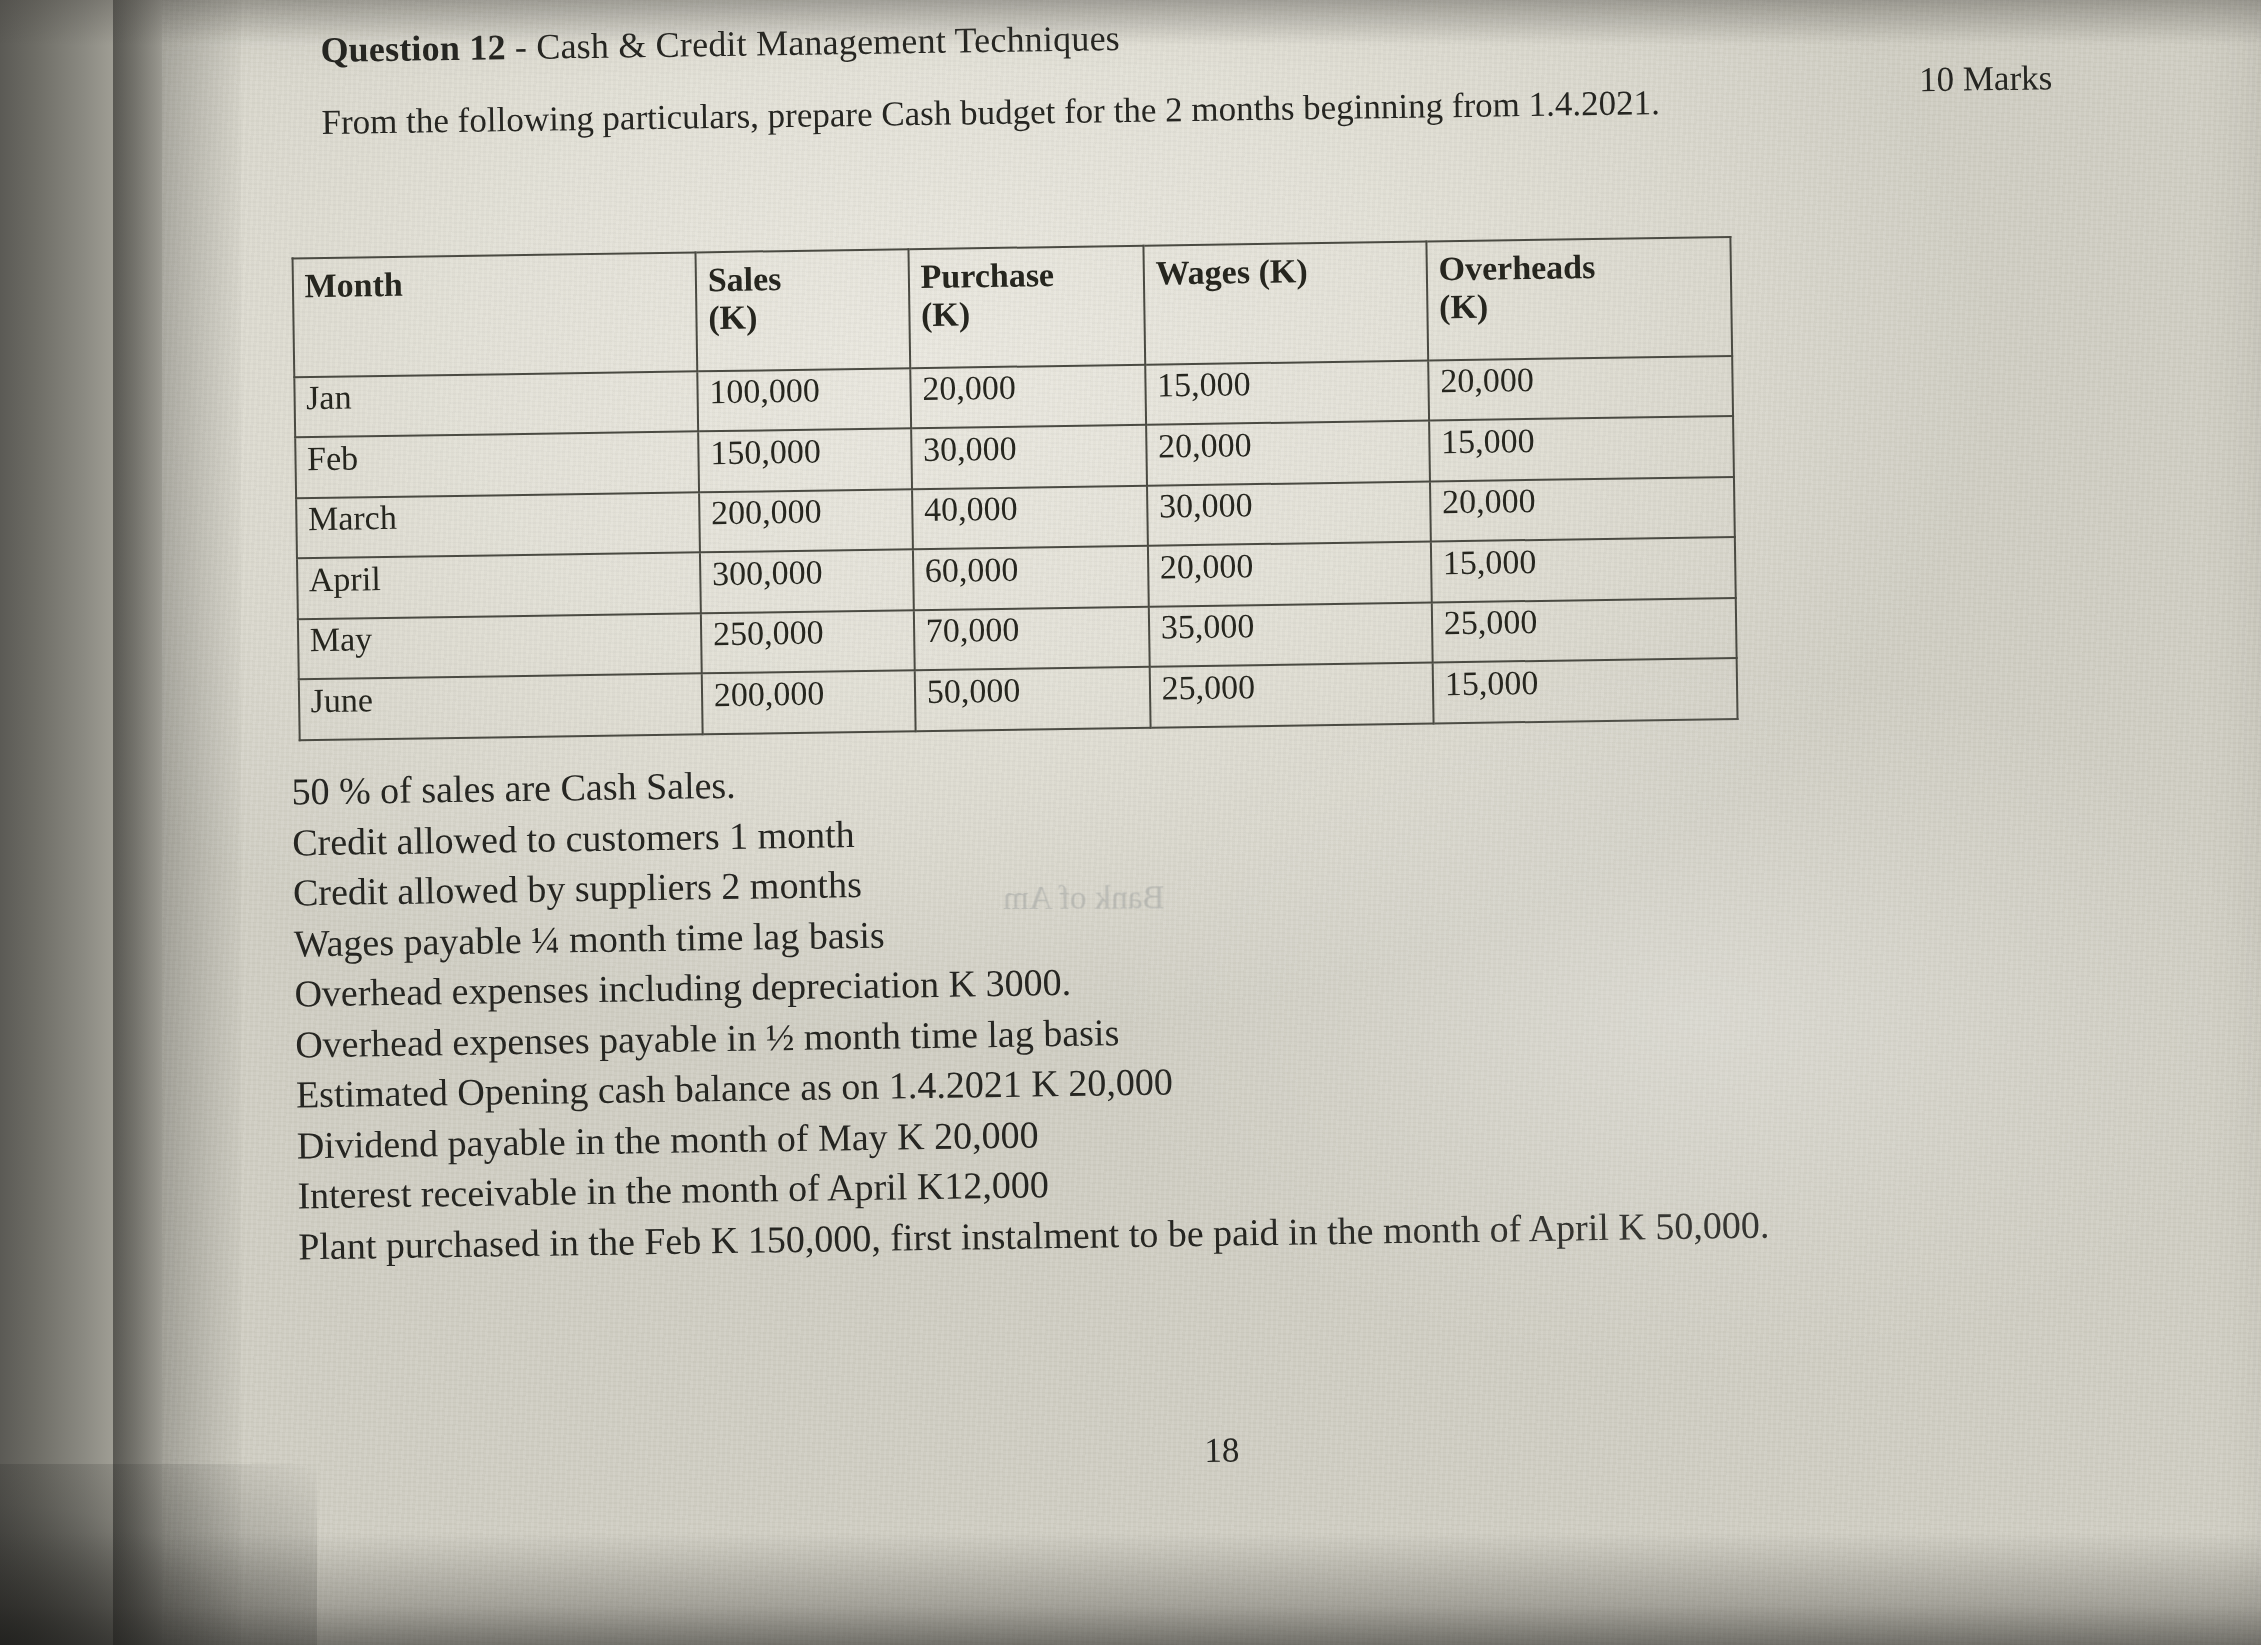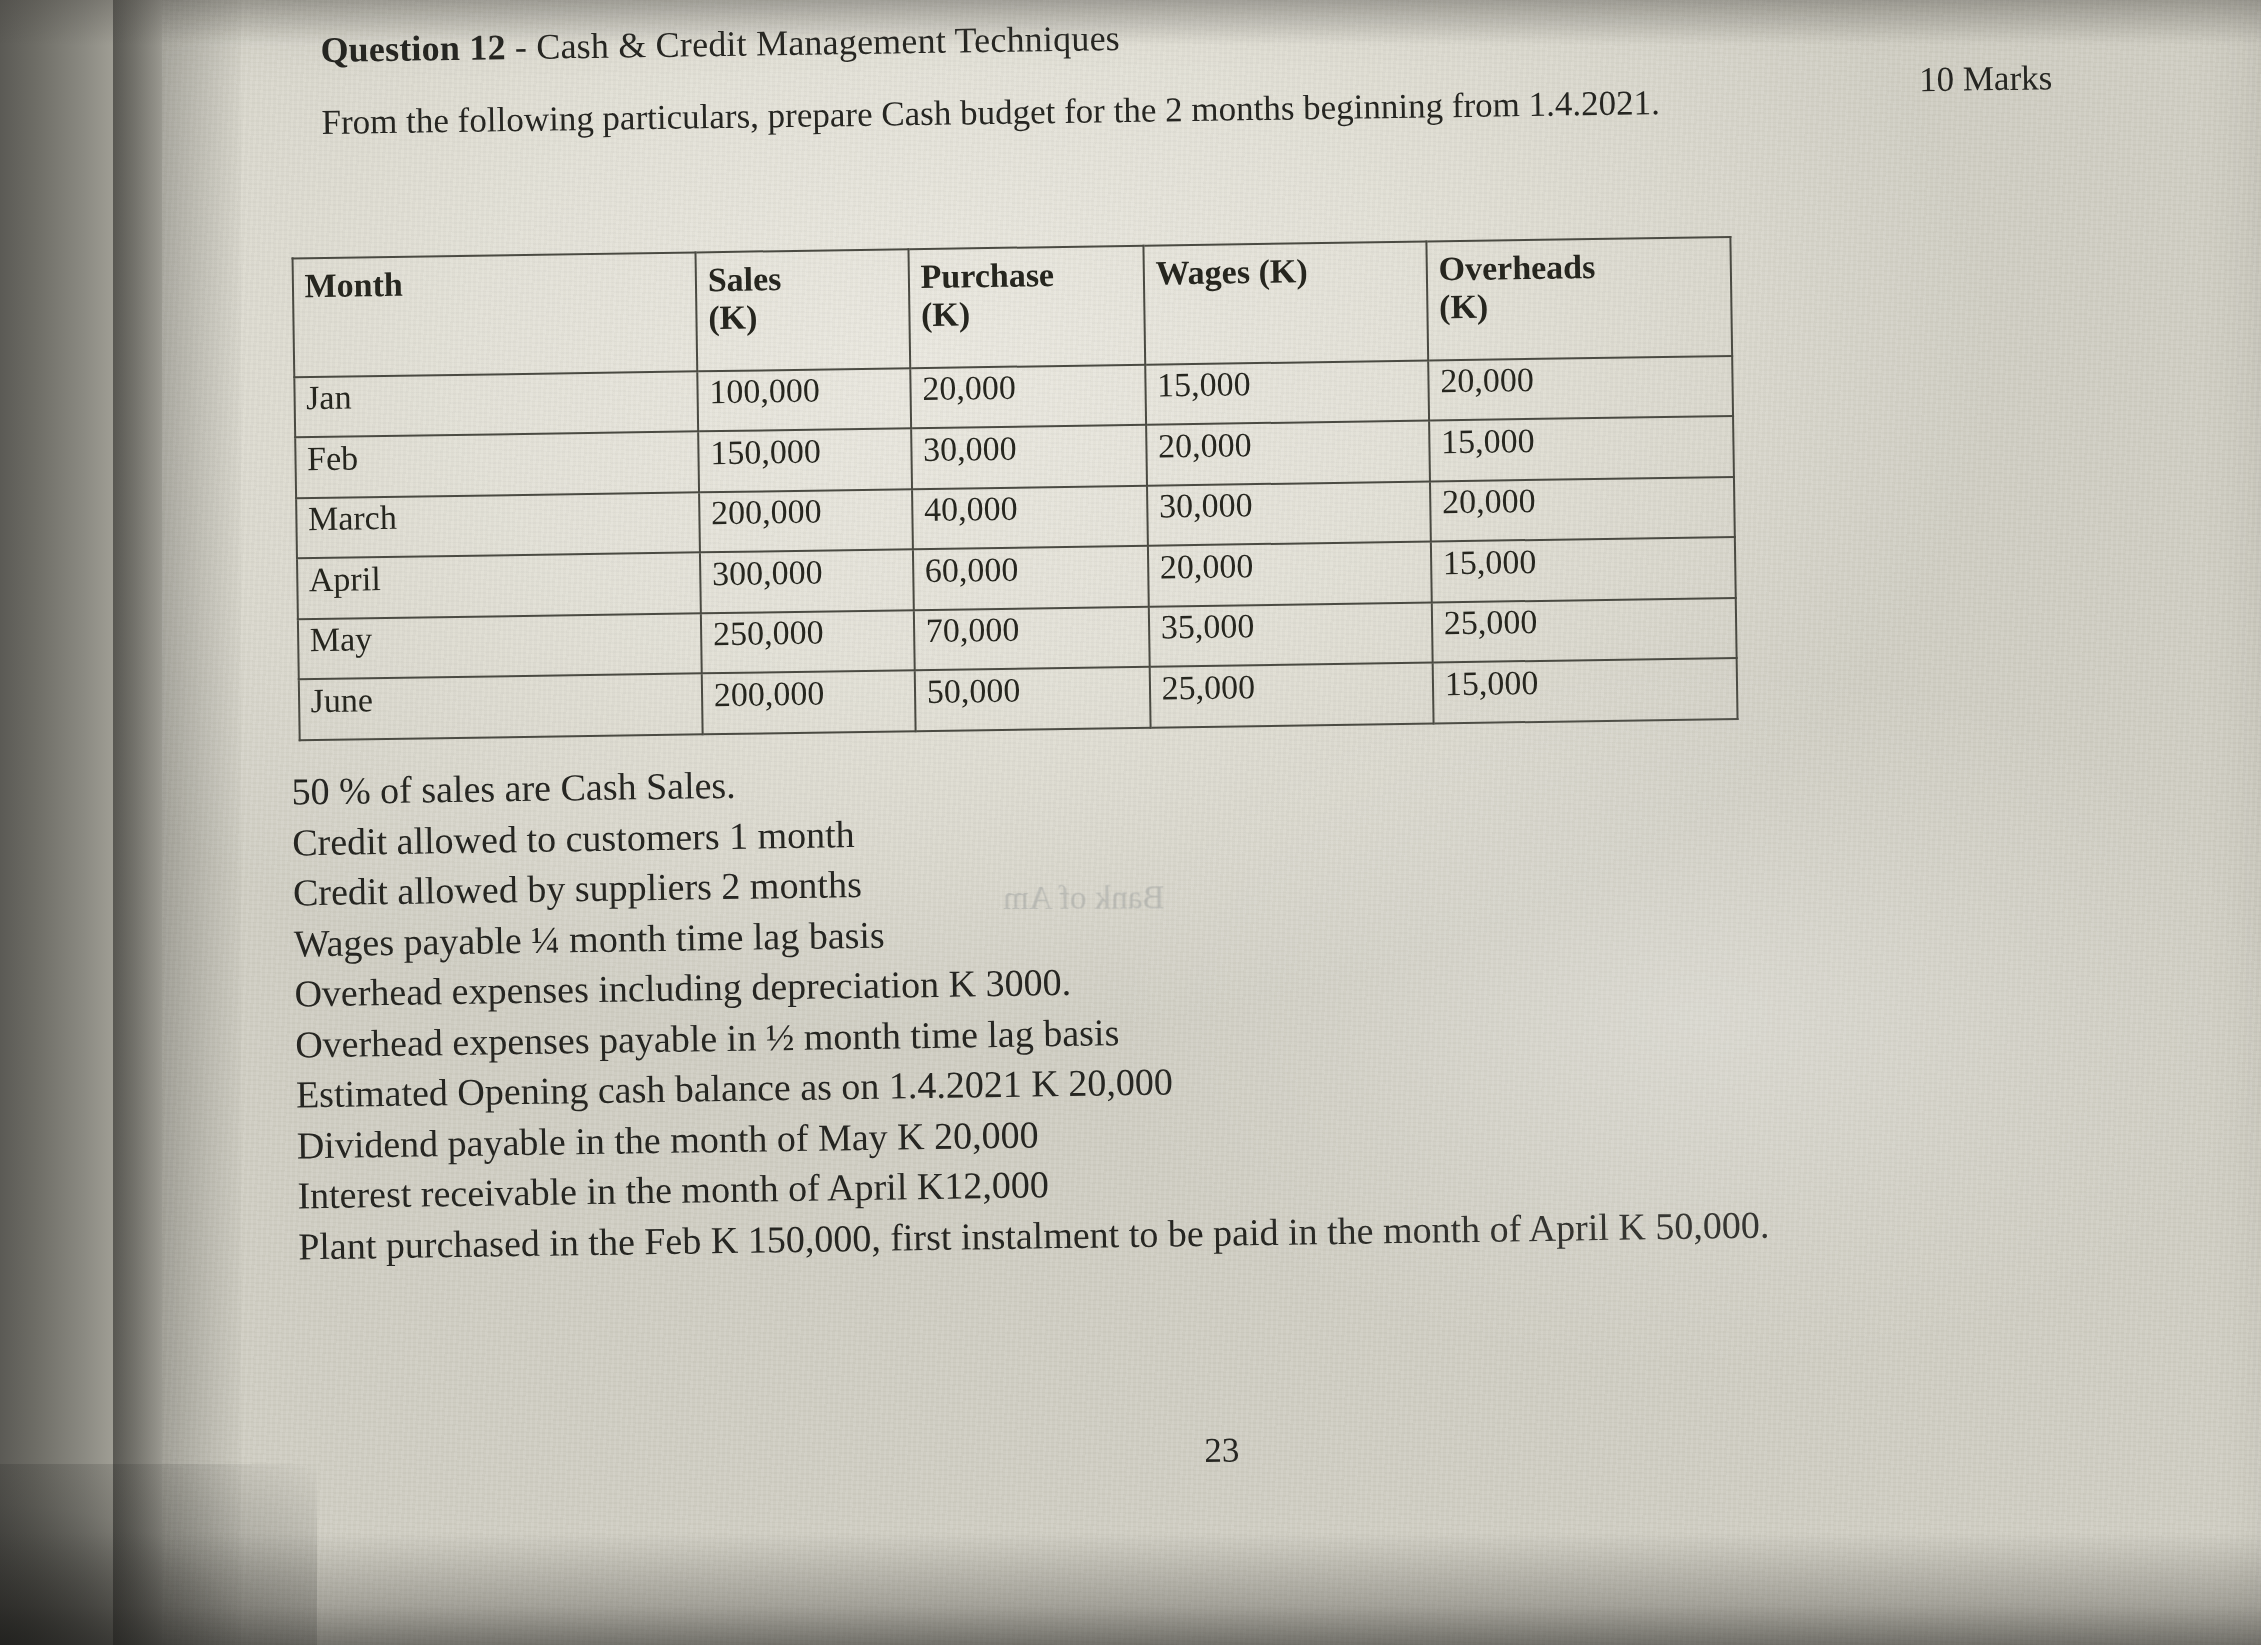--- a/index.html
+++ b/index.html
@@ -292,21 +292,21 @@
       <div>Credit allowed by suppliers 2 months</div>
       <div>Wages payable ¼ month time lag basis</div>
       <div>Overhead expenses including depreciation K 3000.</div>
       <div>Overhead expenses payable in ½ month time lag basis</div>
       <div>Estimated Opening cash balance as on 1.4.2021 K 20,000</div>
       <div>Dividend payable in the month of May K 20,000</div>
       <div>Interest receivable in the month of April K12,000</div>
       <div class="note-wrap">Plant purchased in the Feb K 150,000, first instalment to be paid in the month of April K 50,000.</div>
     </div>
 
-    <div class="page-num">23</div>
+    <div class="page-num">18</div>
 
   </div>
 
   <div class="gutter"></div>
   <div class="gutter-shadow"></div>
   <div class="glare"></div>
   <div class="top-shade"></div>
   <div class="bottom-shade"></div>
   <div class="corner-dark"></div>
 

